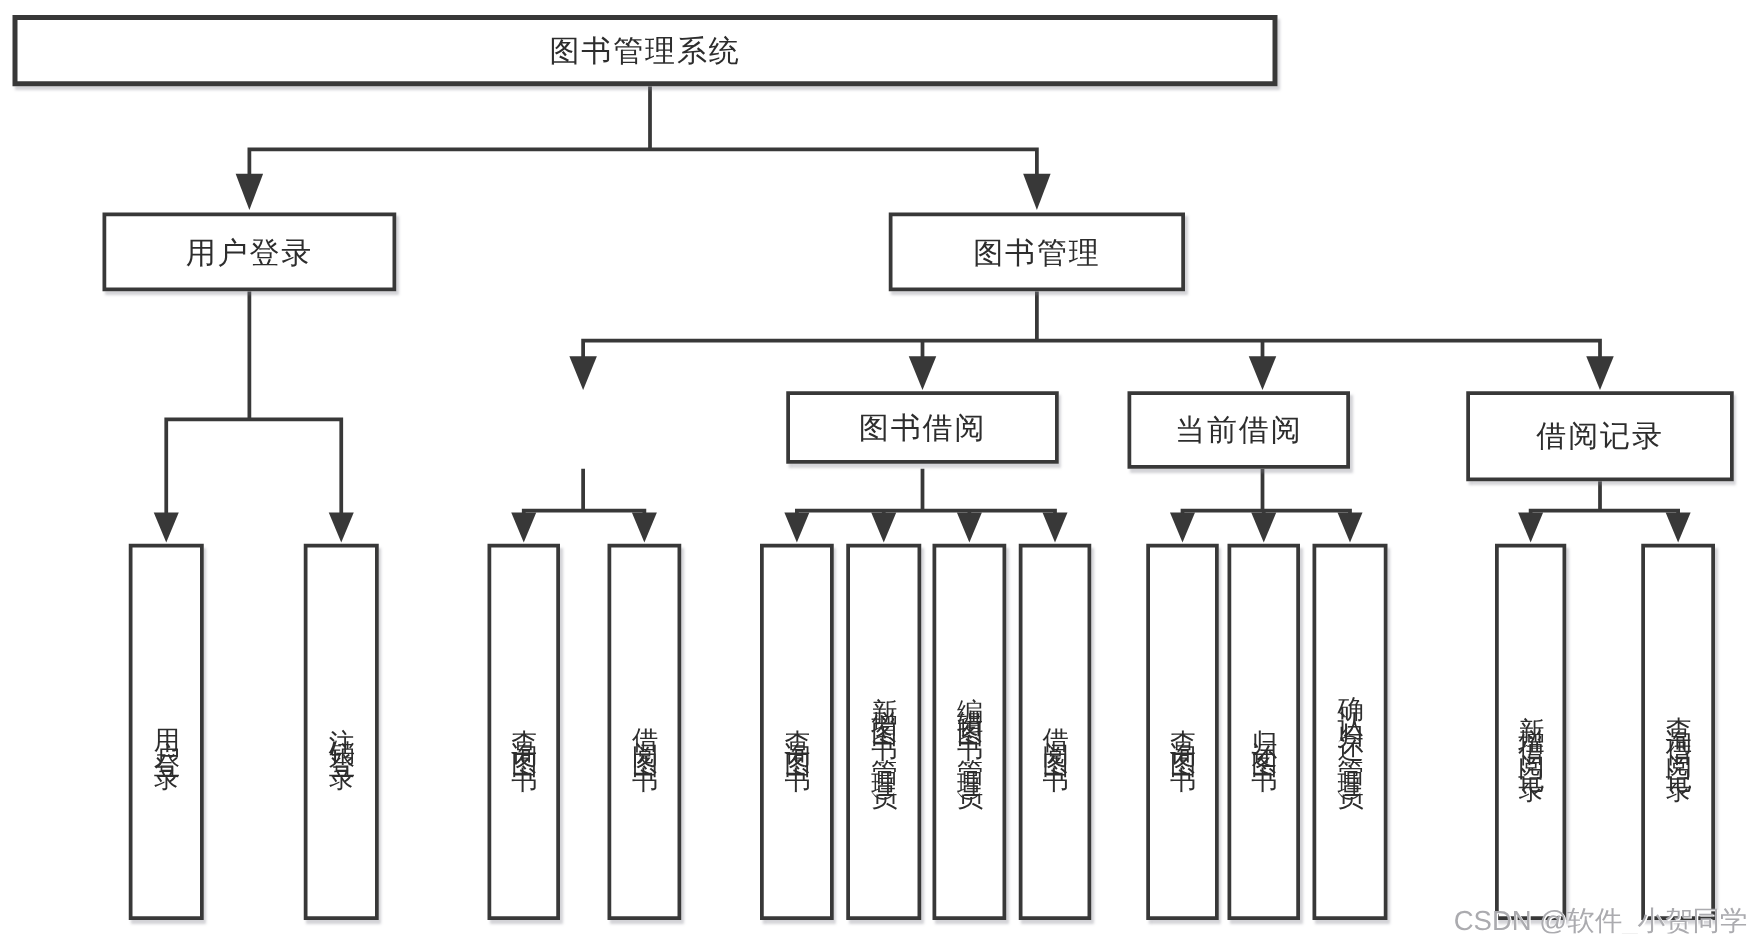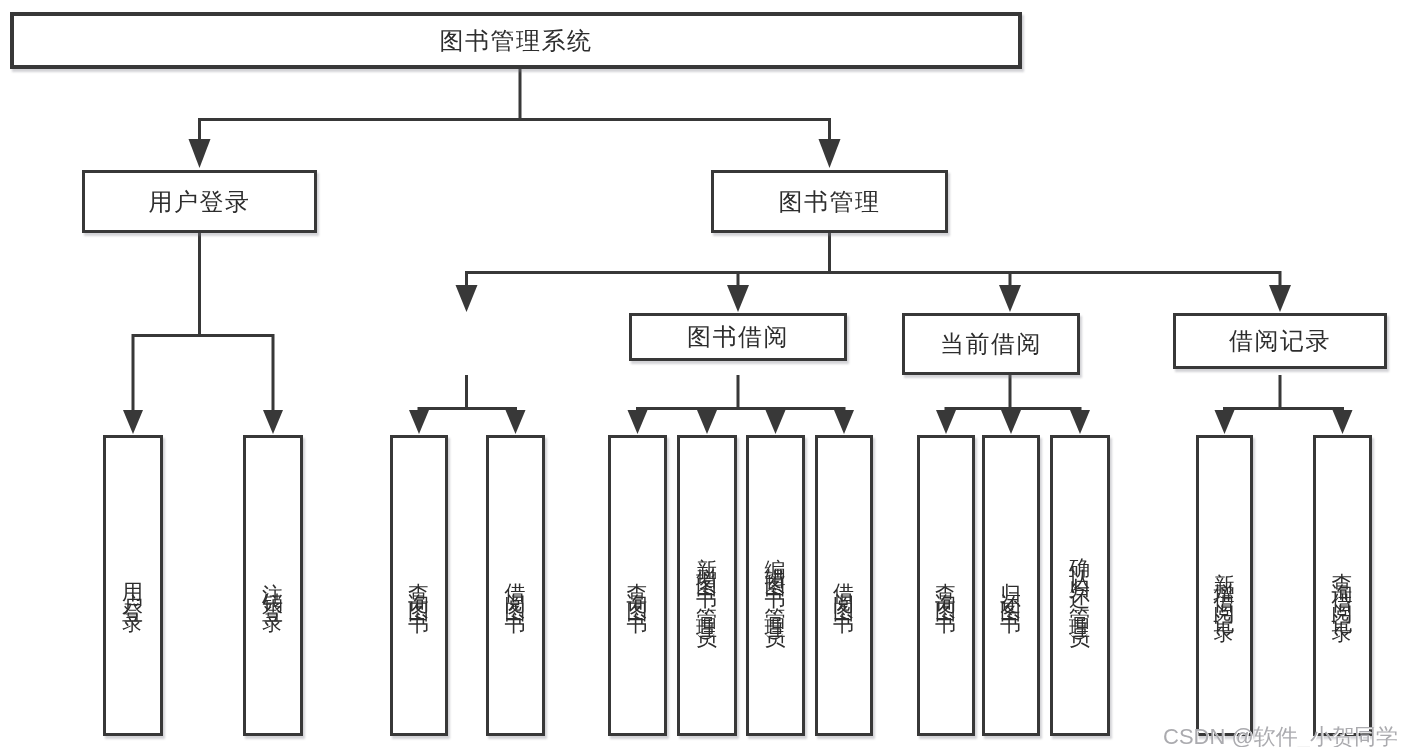--- a/index.html
+++ b/index.html
@@ -76,23 +76,23 @@
       <polygon points="1214.5,410 1234.5,410 1224.5,434"></polygon>
       <polygon points="1332.5,410 1352.5,410 1342.5,434"></polygon>
     </g>
   </svg>
 
   <div class="box hbox rootbox" style="left:10px;top:12px;width:1012px;height:57px">图书管理系统</div>
 
   <div class="box hbox" style="left:82px;top:170px;width:235px;height:63px">用户登录</div>
   <div class="box hbox" style="left:711px;top:170px;width:237px;height:63px">图书管理</div>
 
-  <div class="box hbox" style="left:629px;top:313px;width:218px;height:48px">图书借阅</div>
+  <div class="box hbox" style="left:629px;top:313px;width:218px;height:58px">图书借阅</div>
   <div class="box hbox" style="left:902px;top:313px;width:178px;height:62px">当前借阅</div>
-  <div class="box hbox" style="left:1173px;top:313px;width:214px;height:56px">借阅记录</div>
+  <div class="box hbox" style="left:1173px;top:313px;width:214px;height:72px">借阅记录</div>
 
   <div class="box leaf" style="left:103px;width:60px">
     <span class="vtext">用户登录</span>
   </div>
   <div class="box leaf" style="left:243px;width:60px">
     <span class="vtext">注销登录</span>
   </div>
 
   <div class="box leaf" style="left:390px;width:58px">
     <span class="vtext">查询图书</span>

